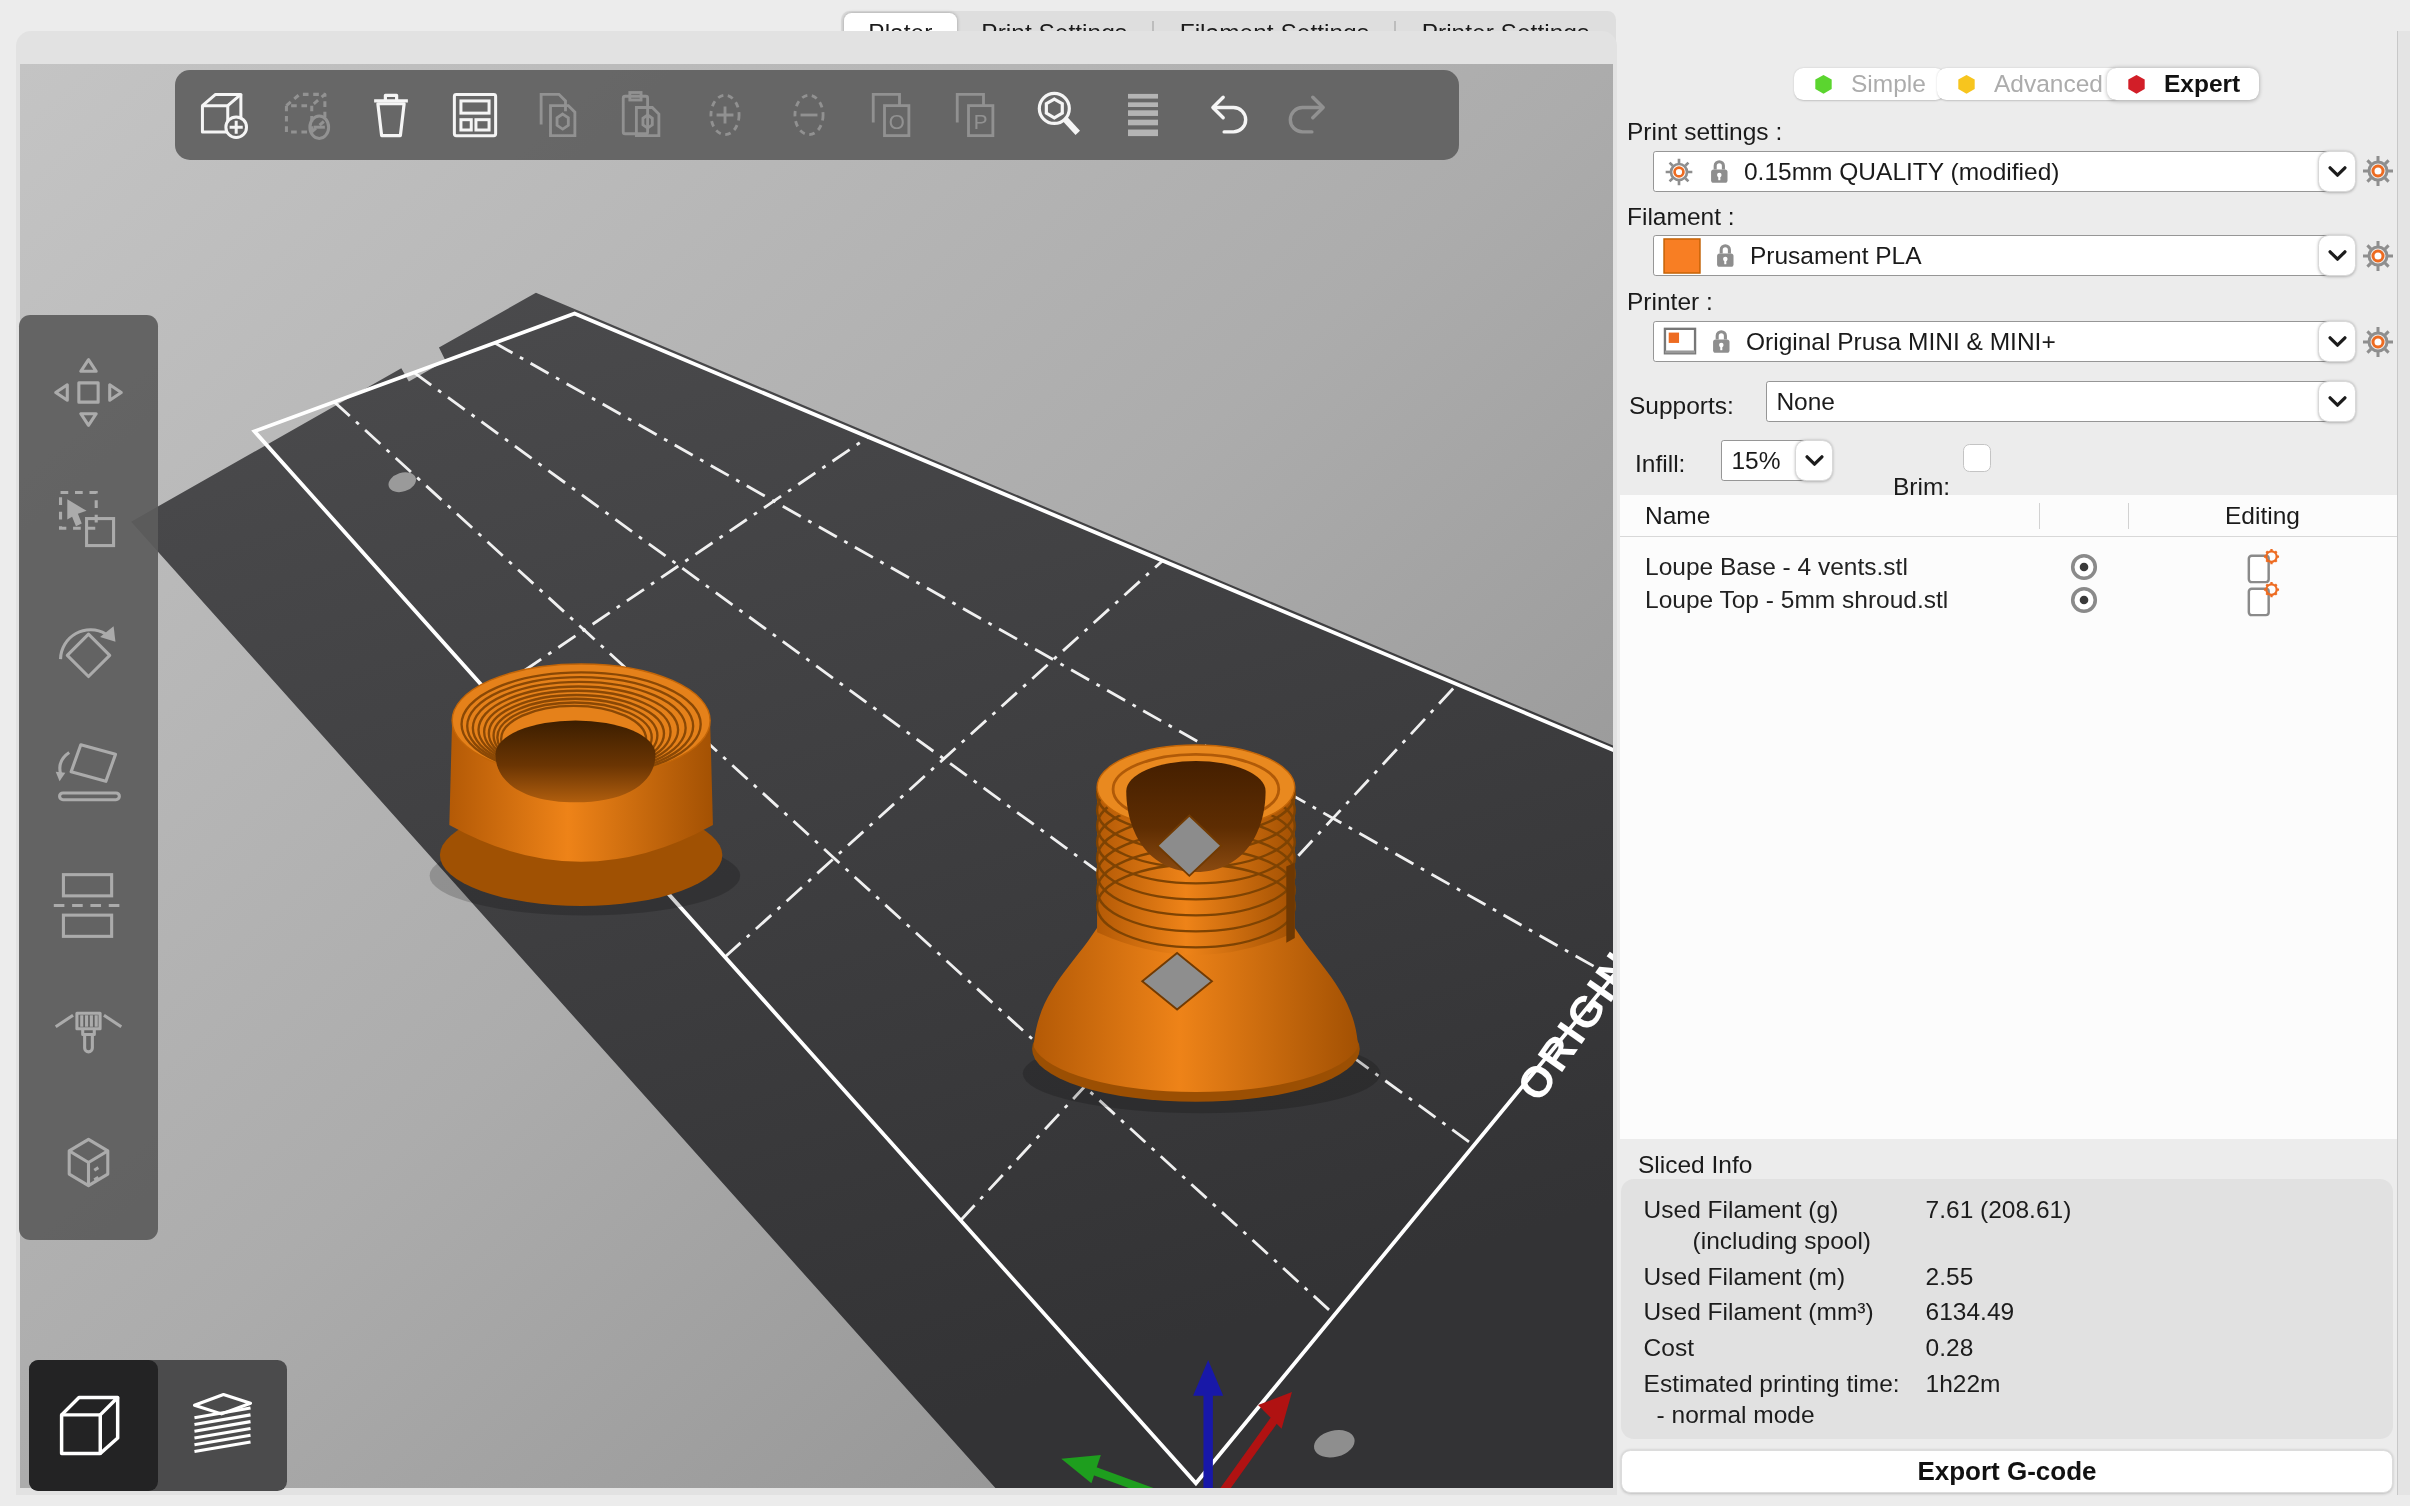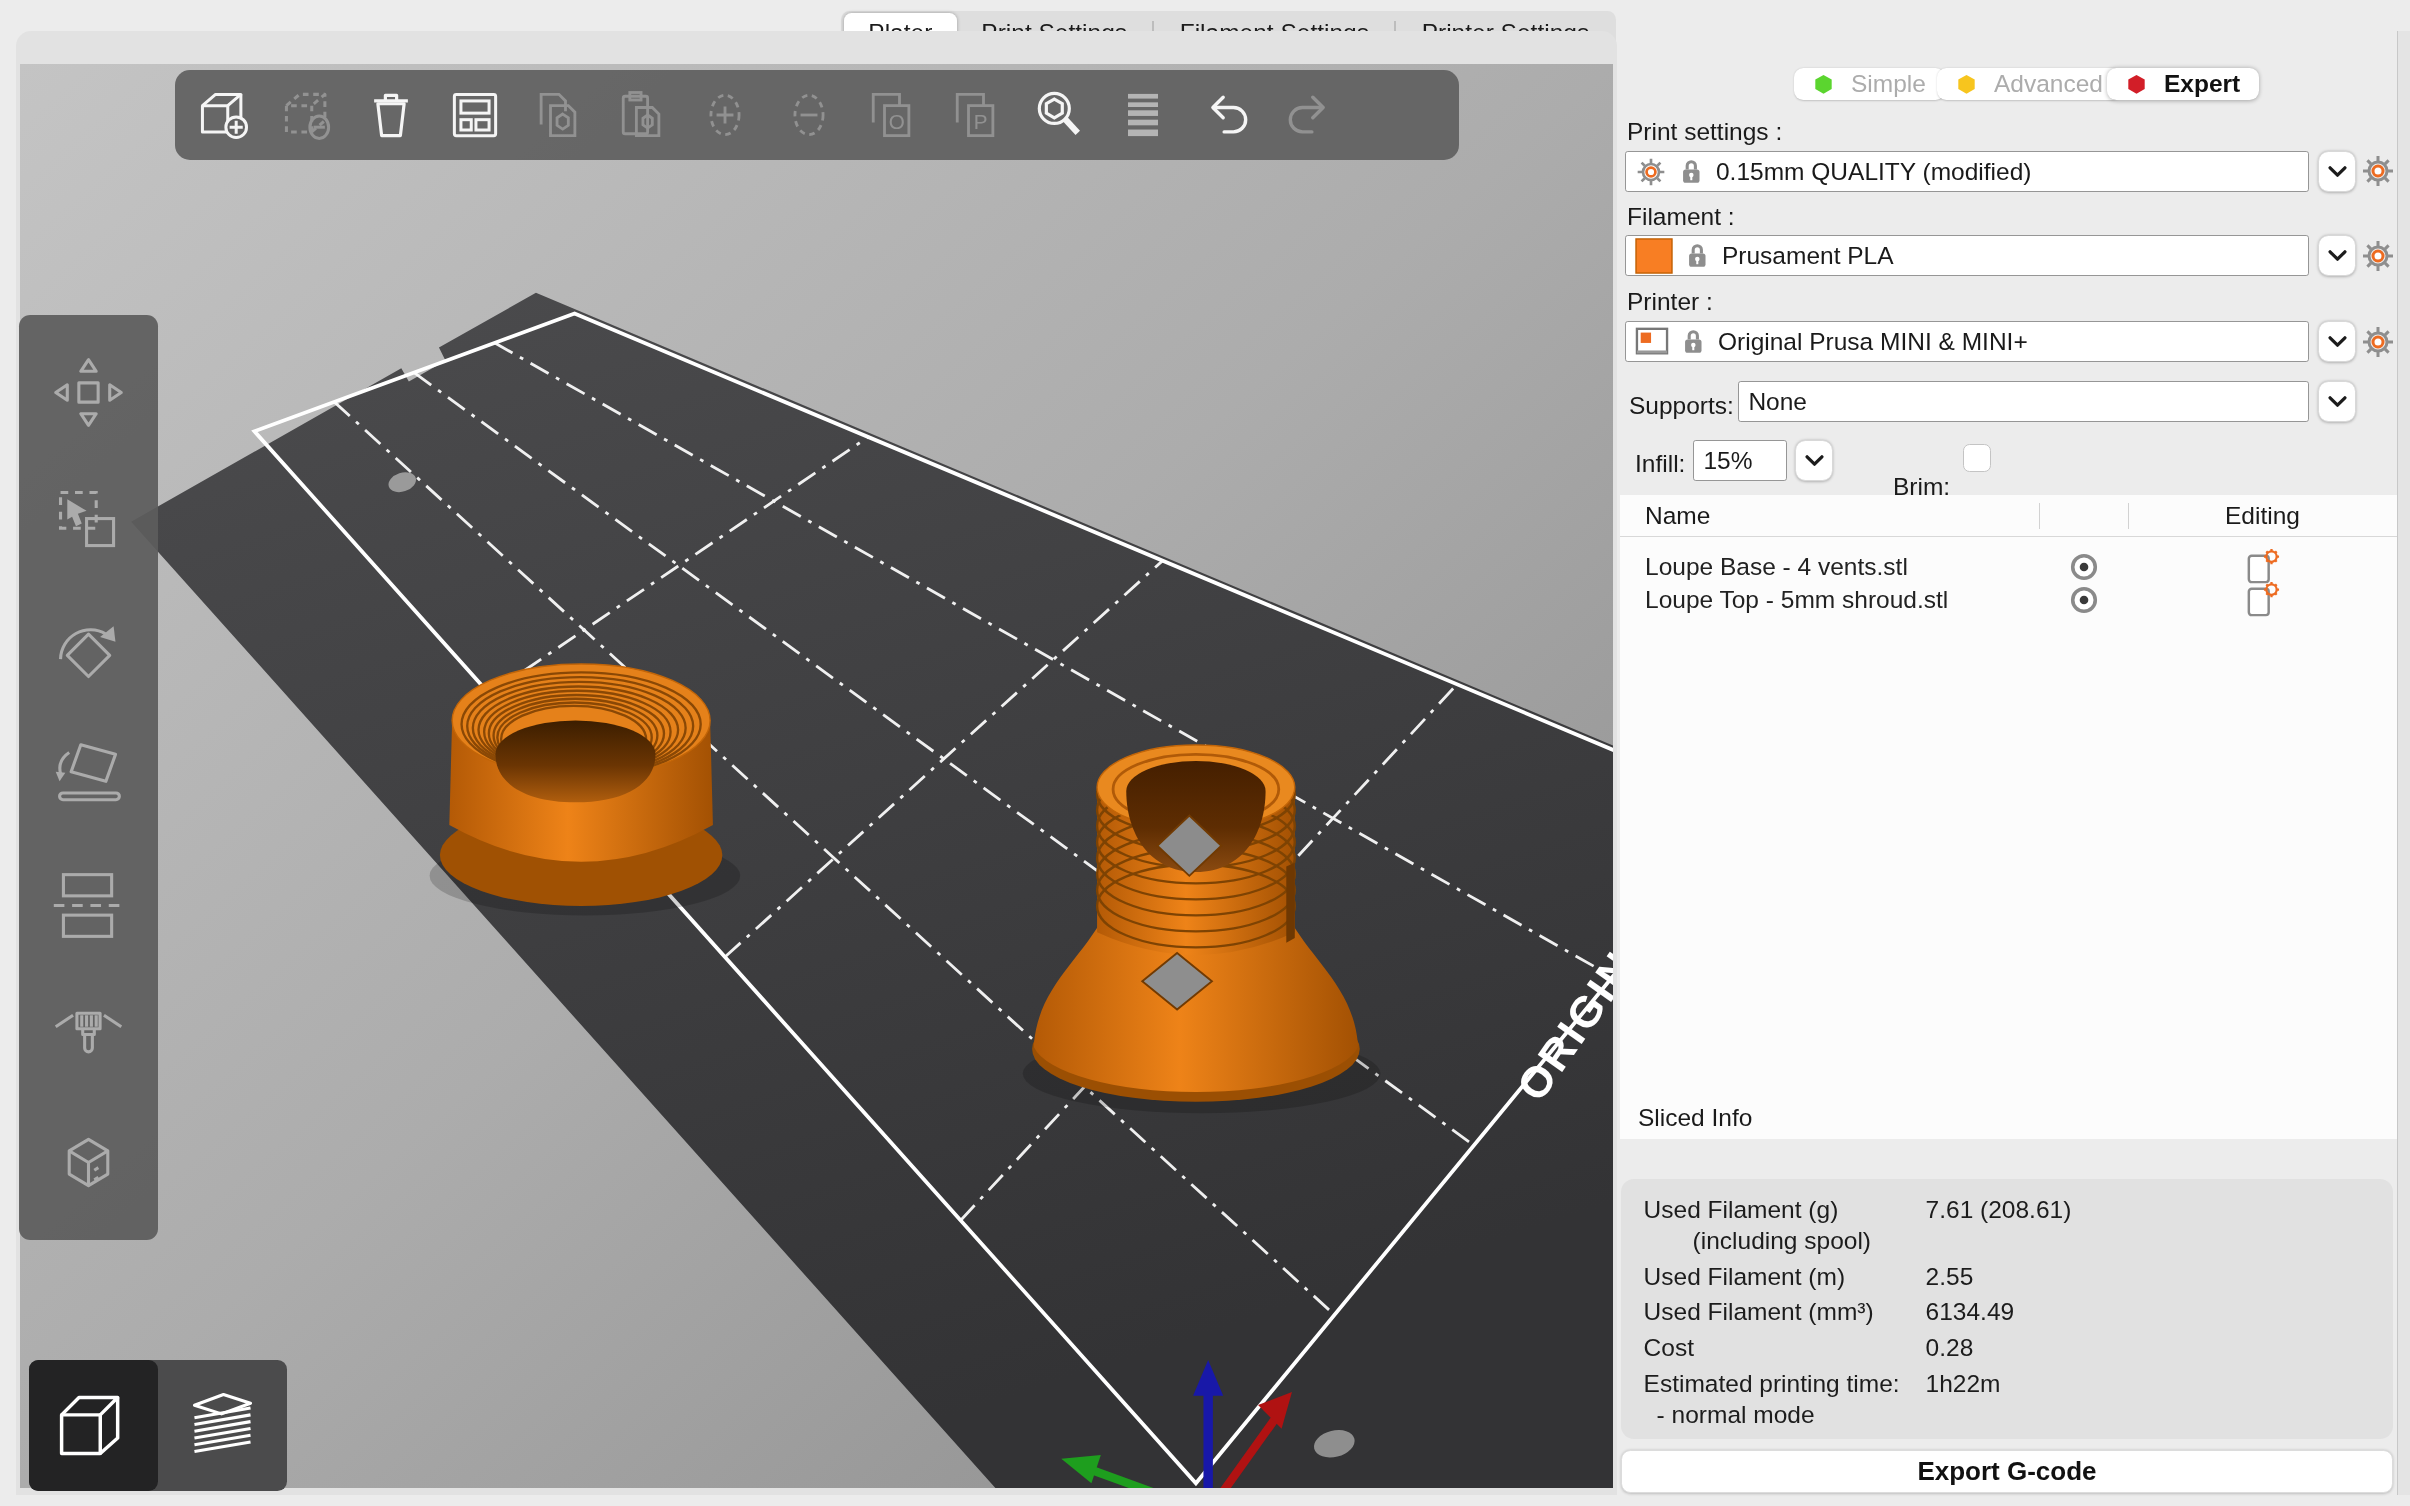--- a/index.html
+++ b/index.html
@@ -27,33 +27,33 @@
 
   
   #viewbtns{position:absolute;left:29px;top:1360px;width:258px;height:131px;background:#4B4B4C;border-radius:9.4px;display:flex;}
   .vbtn{width:129px;height:131px;display:flex;align-items:center;justify-content:center;border-radius:9.4px;}
   .vbtn.active{background:#232324;}
 
   
   .modebtn{position:absolute;top:68px;height:32px;background:#fff;border-radius:9.4px;display:flex;align-items:center;gap:17px;padding:0 19px;box-sizing:border-box;font-size:24.5px;color:#ACACAC;box-shadow:0 0.9px 1.9px rgba(0,0,0,.18);white-space:nowrap;}
   .modebtn.active{color:#111;font-weight:bold;box-shadow:0 0.9px 4.7px rgba(0,0,0,.3);}
   .rp-label{position:absolute;font-size:24.5px;color:#1a1a1a;white-space:nowrap;}
-  .combo{position:absolute;height:41px;background:#fff;border:1.9px solid #969696;border-radius:2.8px;display:flex;align-items:center;gap:13px;padding:0 9.4px;box-sizing:border-box;font-size:24.5px;color:#1a1a1a;white-space:nowrap;overflow:hidden;}
+  .combo{position:absolute;height:41px;background:#fff;border:1.9px solid #969696;border-radius:2.8px;display:flex;align-items:center;gap:13px;padding:0 9.4px;box-sizing:border-box;font-size:24.5px;color:#1a1a1a;white-space:nowrap;overflow:hidden;margin-left:28px;}
   .chevbtn{position:absolute;width:38px;height:41px;background:#fff;border:0.9px solid #D8D8D8;border-radius:10.4px;box-shadow:0 0.9px 2.8px rgba(0,0,0,.25);display:flex;align-items:center;justify-content:center;box-sizing:border-box;}
   .gearbtn{position:absolute;width:36px;height:36px;}
   .checkbox{position:absolute;width:28px;height:28px;background:#fff;border:1.9px solid #C4C4C4;border-radius:6.6px;box-sizing:border-box;}
 
   #objlist{position:absolute;left:1620px;top:495px;width:778px;height:644px;background:#FCFCFC;}
   #objhead{height:41px;display:grid;grid-template-columns:419px 89px 269px;align-items:center;border-bottom:1.9px solid #D8D8D8;font-size:24.5px;color:#1a1a1a;position:relative;}
   .colsep{position:absolute;top:7.5px;width:0.9px;height:26px;background:#D2D2D2;}
   .objrow{height:33px;display:grid;grid-template-columns:419px 89px 269px;align-items:center;font-size:24.5px;color:#222;}
   .objname{padding-left:25px;white-space:nowrap;}
   .cellc{display:flex;justify-content:center;align-items:center;}
 
-  #slicedlabel{position:absolute;left:1638px;top:1104px;font-size:24.5px;color:#1a1a1a;}
+  #slicedlabel{position:absolute;left:1638px;top:1151px;font-size:24.5px;color:#1a1a1a;}
   #slicedpanel{position:absolute;left:1621px;top:1179px;width:772px;height:260px;background:#E1E1E1;border-radius:13px;box-sizing:border-box;padding:15px 0 0 22.6px;}
   .si-row{display:grid;grid-template-columns:282px auto;font-size:24.5px;color:#1c1c1c;line-height:31px;margin-bottom:4.7px;}
   .si-sub.sub-spool{padding-left:49px;}
   .si-sub.sub-mode{padding-left:13px;}
 
   #exportbtn{position:absolute;left:1621px;top:1450px;width:772px;height:43px;background:#fff;border:0.9px solid #DCDCDC;border-radius:9.4px;box-shadow:0 0.9px 2.8px rgba(0,0,0,.2);display:flex;align-items:center;justify-content:center;font-size:26px;font-weight:bold;color:#111;box-sizing:border-box;}
 
   #scrollstrip{position:absolute;left:2397px;top:31px;width:13px;height:1464px;background:#E4E4E4;border-left:0.9px solid #C8C8C8;}
 
   svg{display:block;}

